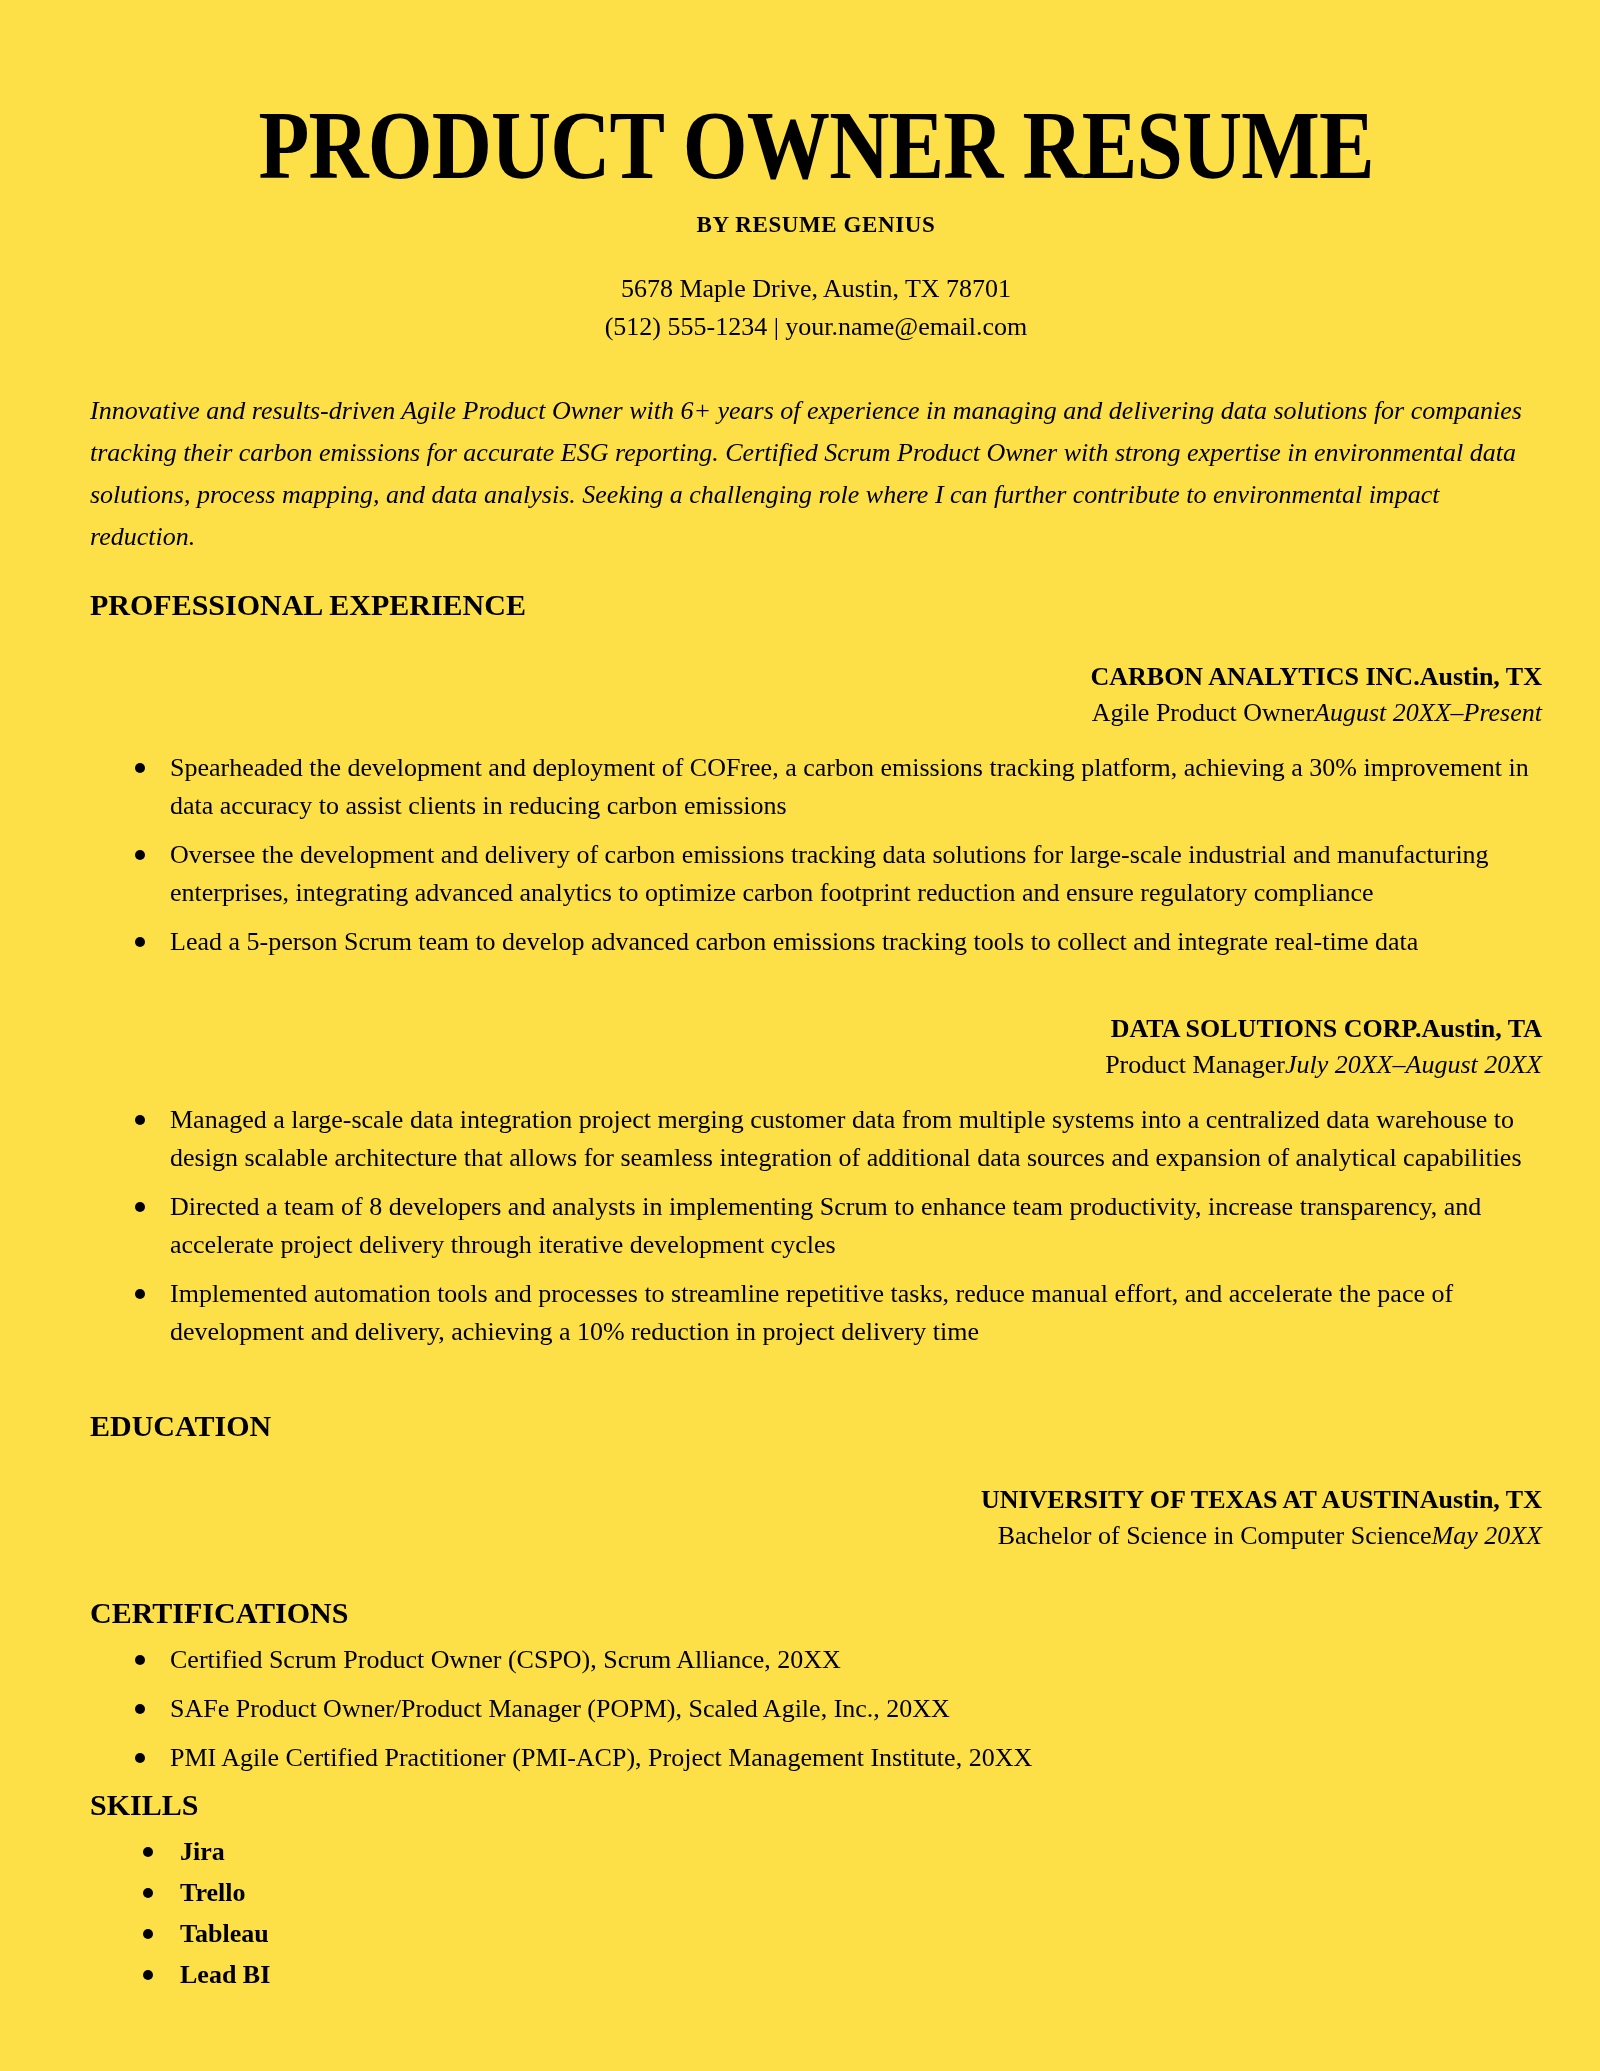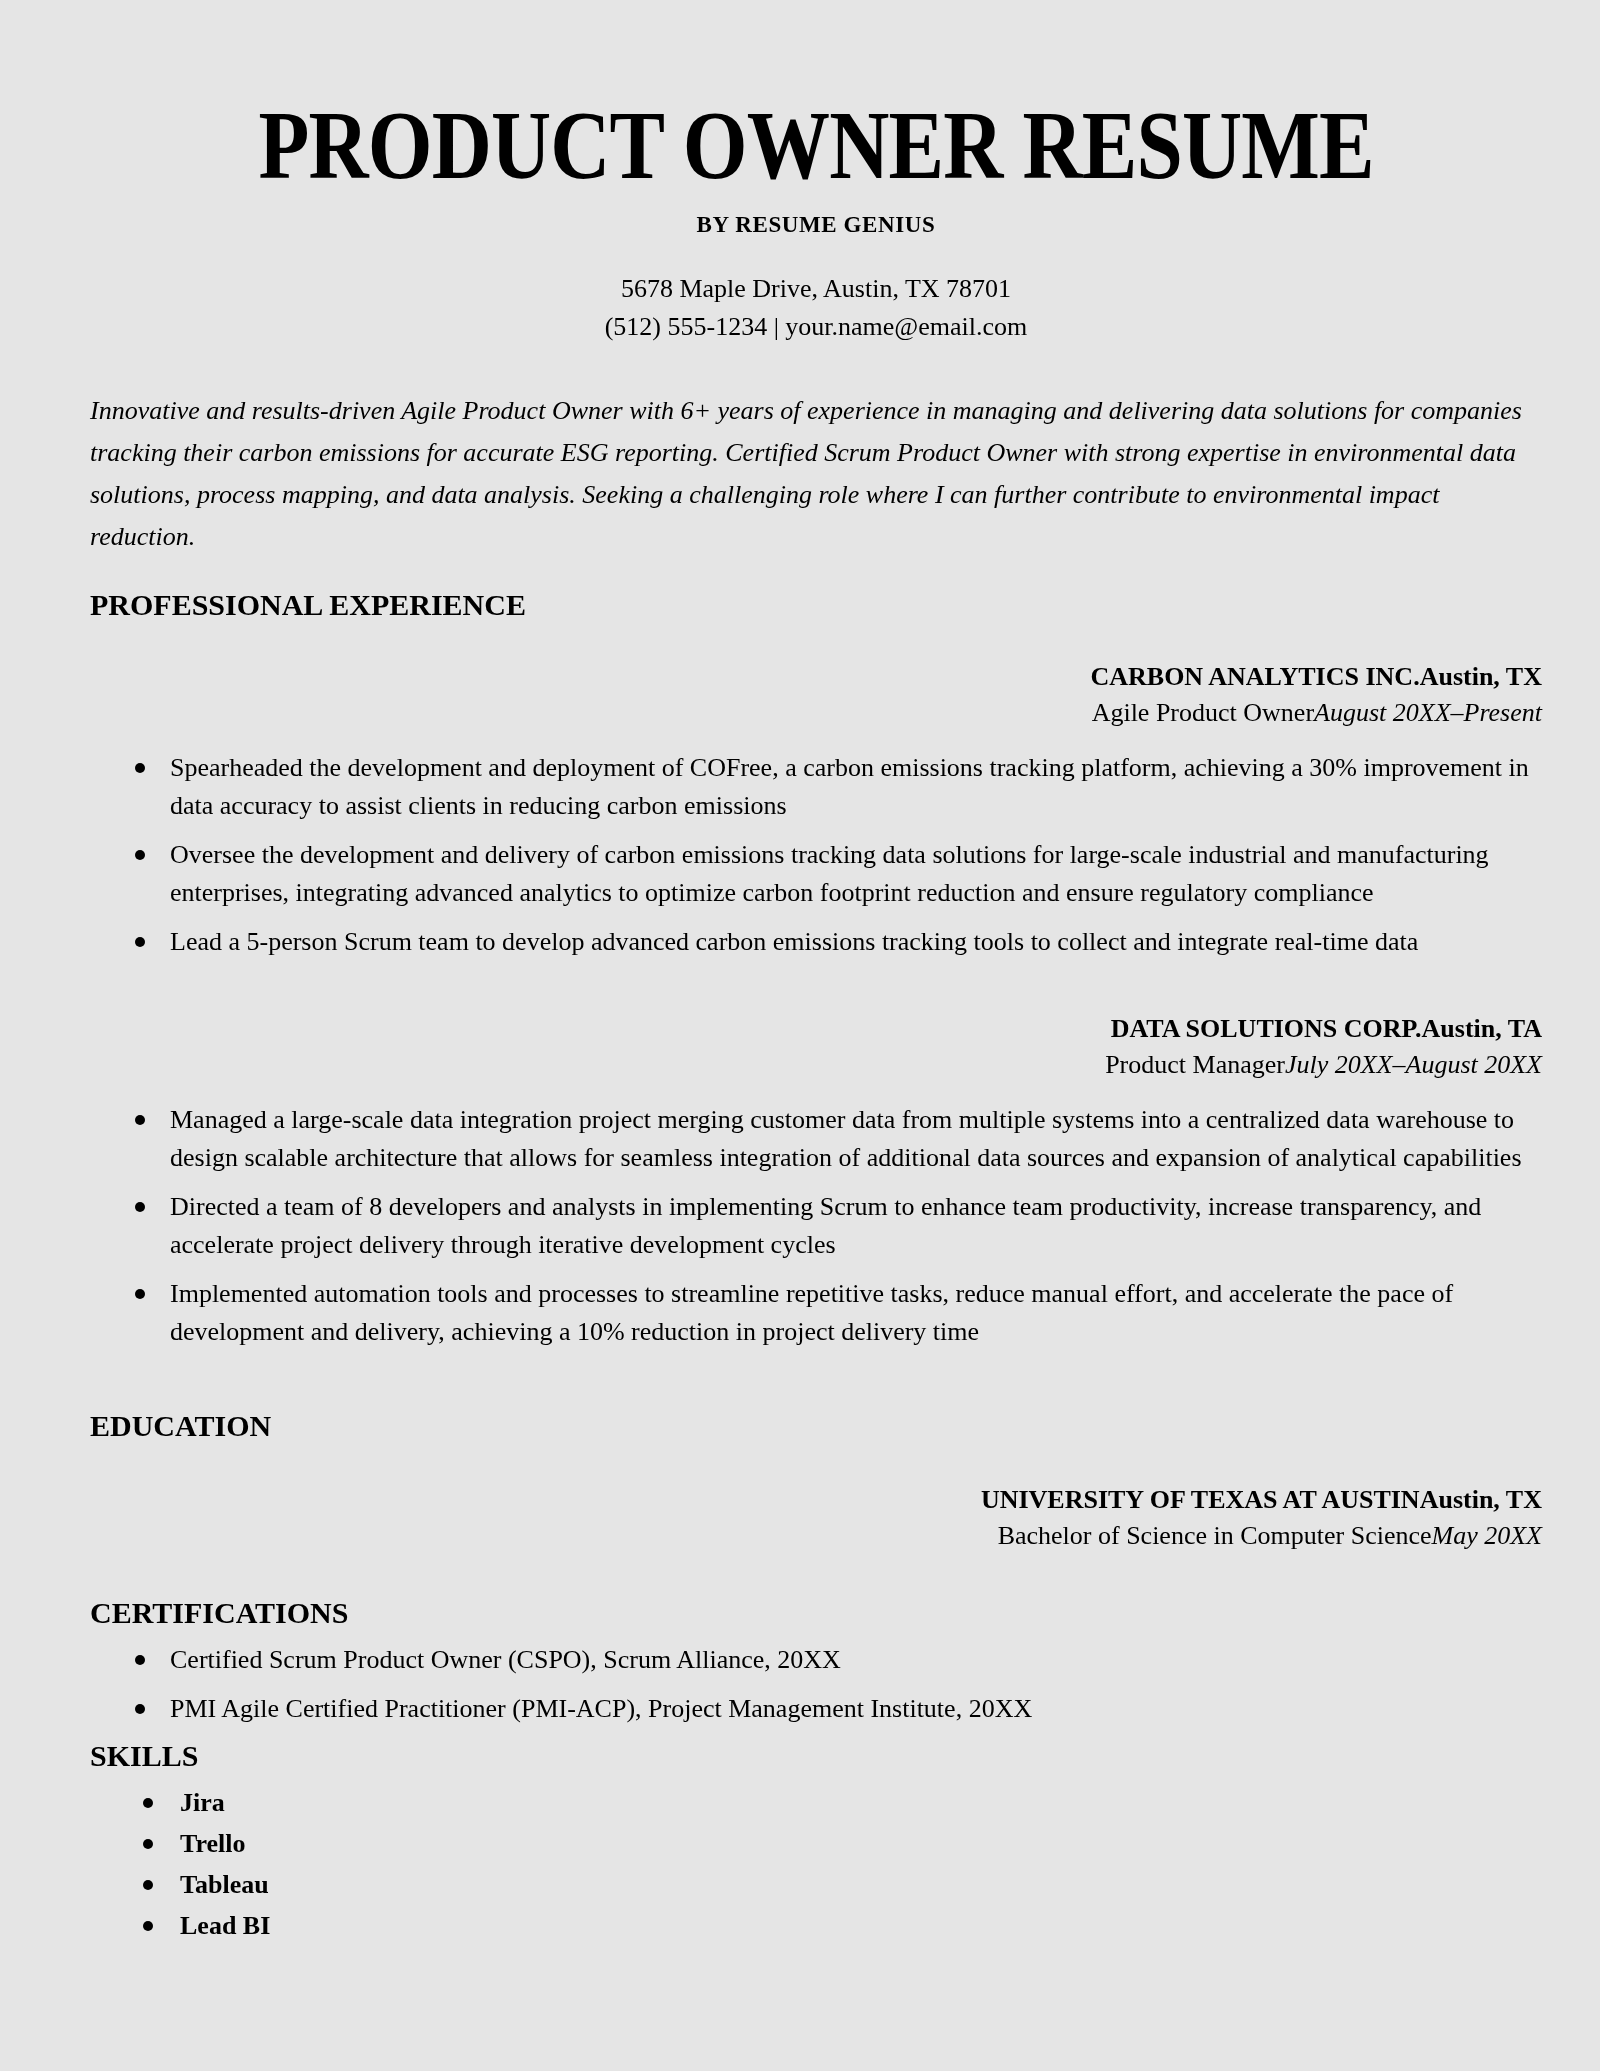--- a/index.html
+++ b/index.html
@@ -13,21 +13,21 @@
     overflow: hidden;
     color: #000000;
     font-family: "Liberation Serif", "DejaVu Serif", serif;
     font-size: 26px;
   }
   .page {
     box-sizing: border-box;
     width: 1600px;
     height: 2071px;
     padding: 0 58px 0 90px;
-    background: #e5e5e5;
+    background: #fde047;
   }
   
   .doc-header { text-align: center; }
   .doc-title {
     margin: 0;
     padding-top: 96px;
     font-size: 98px;
     font-weight: bold;
     line-height: 1.0;
     white-space: nowrap;
@@ -189,20 +189,24 @@
 
   <section>
     <h2 class="section-heading heading-certifications">CERTIFICATIONS</h2>
     <ul class="bullet-list cert-list">
       <li>
           <span class="dot"></span>
           <span>Certified Scrum Product Owner (CSPO), Scrum Alliance, 20XX</span>
         </li>
       <li>
           <span class="dot"></span>
+          <span>SAFe Product Owner/Product Manager (POPM), Scaled Agile, Inc., 20XX</span>
+        </li>
+      <li>
+          <span class="dot"></span>
           <span>PMI Agile Certified Practitioner (PMI-ACP), Project Management Institute, 20XX</span>
         </li>
     </ul>
   </section>
 
   <section>
     <h2 class="section-heading heading-skills">SKILLS</h2>
     <ul class="bullet-list skills-list">
       <li>
           <span class="dot"></span>

